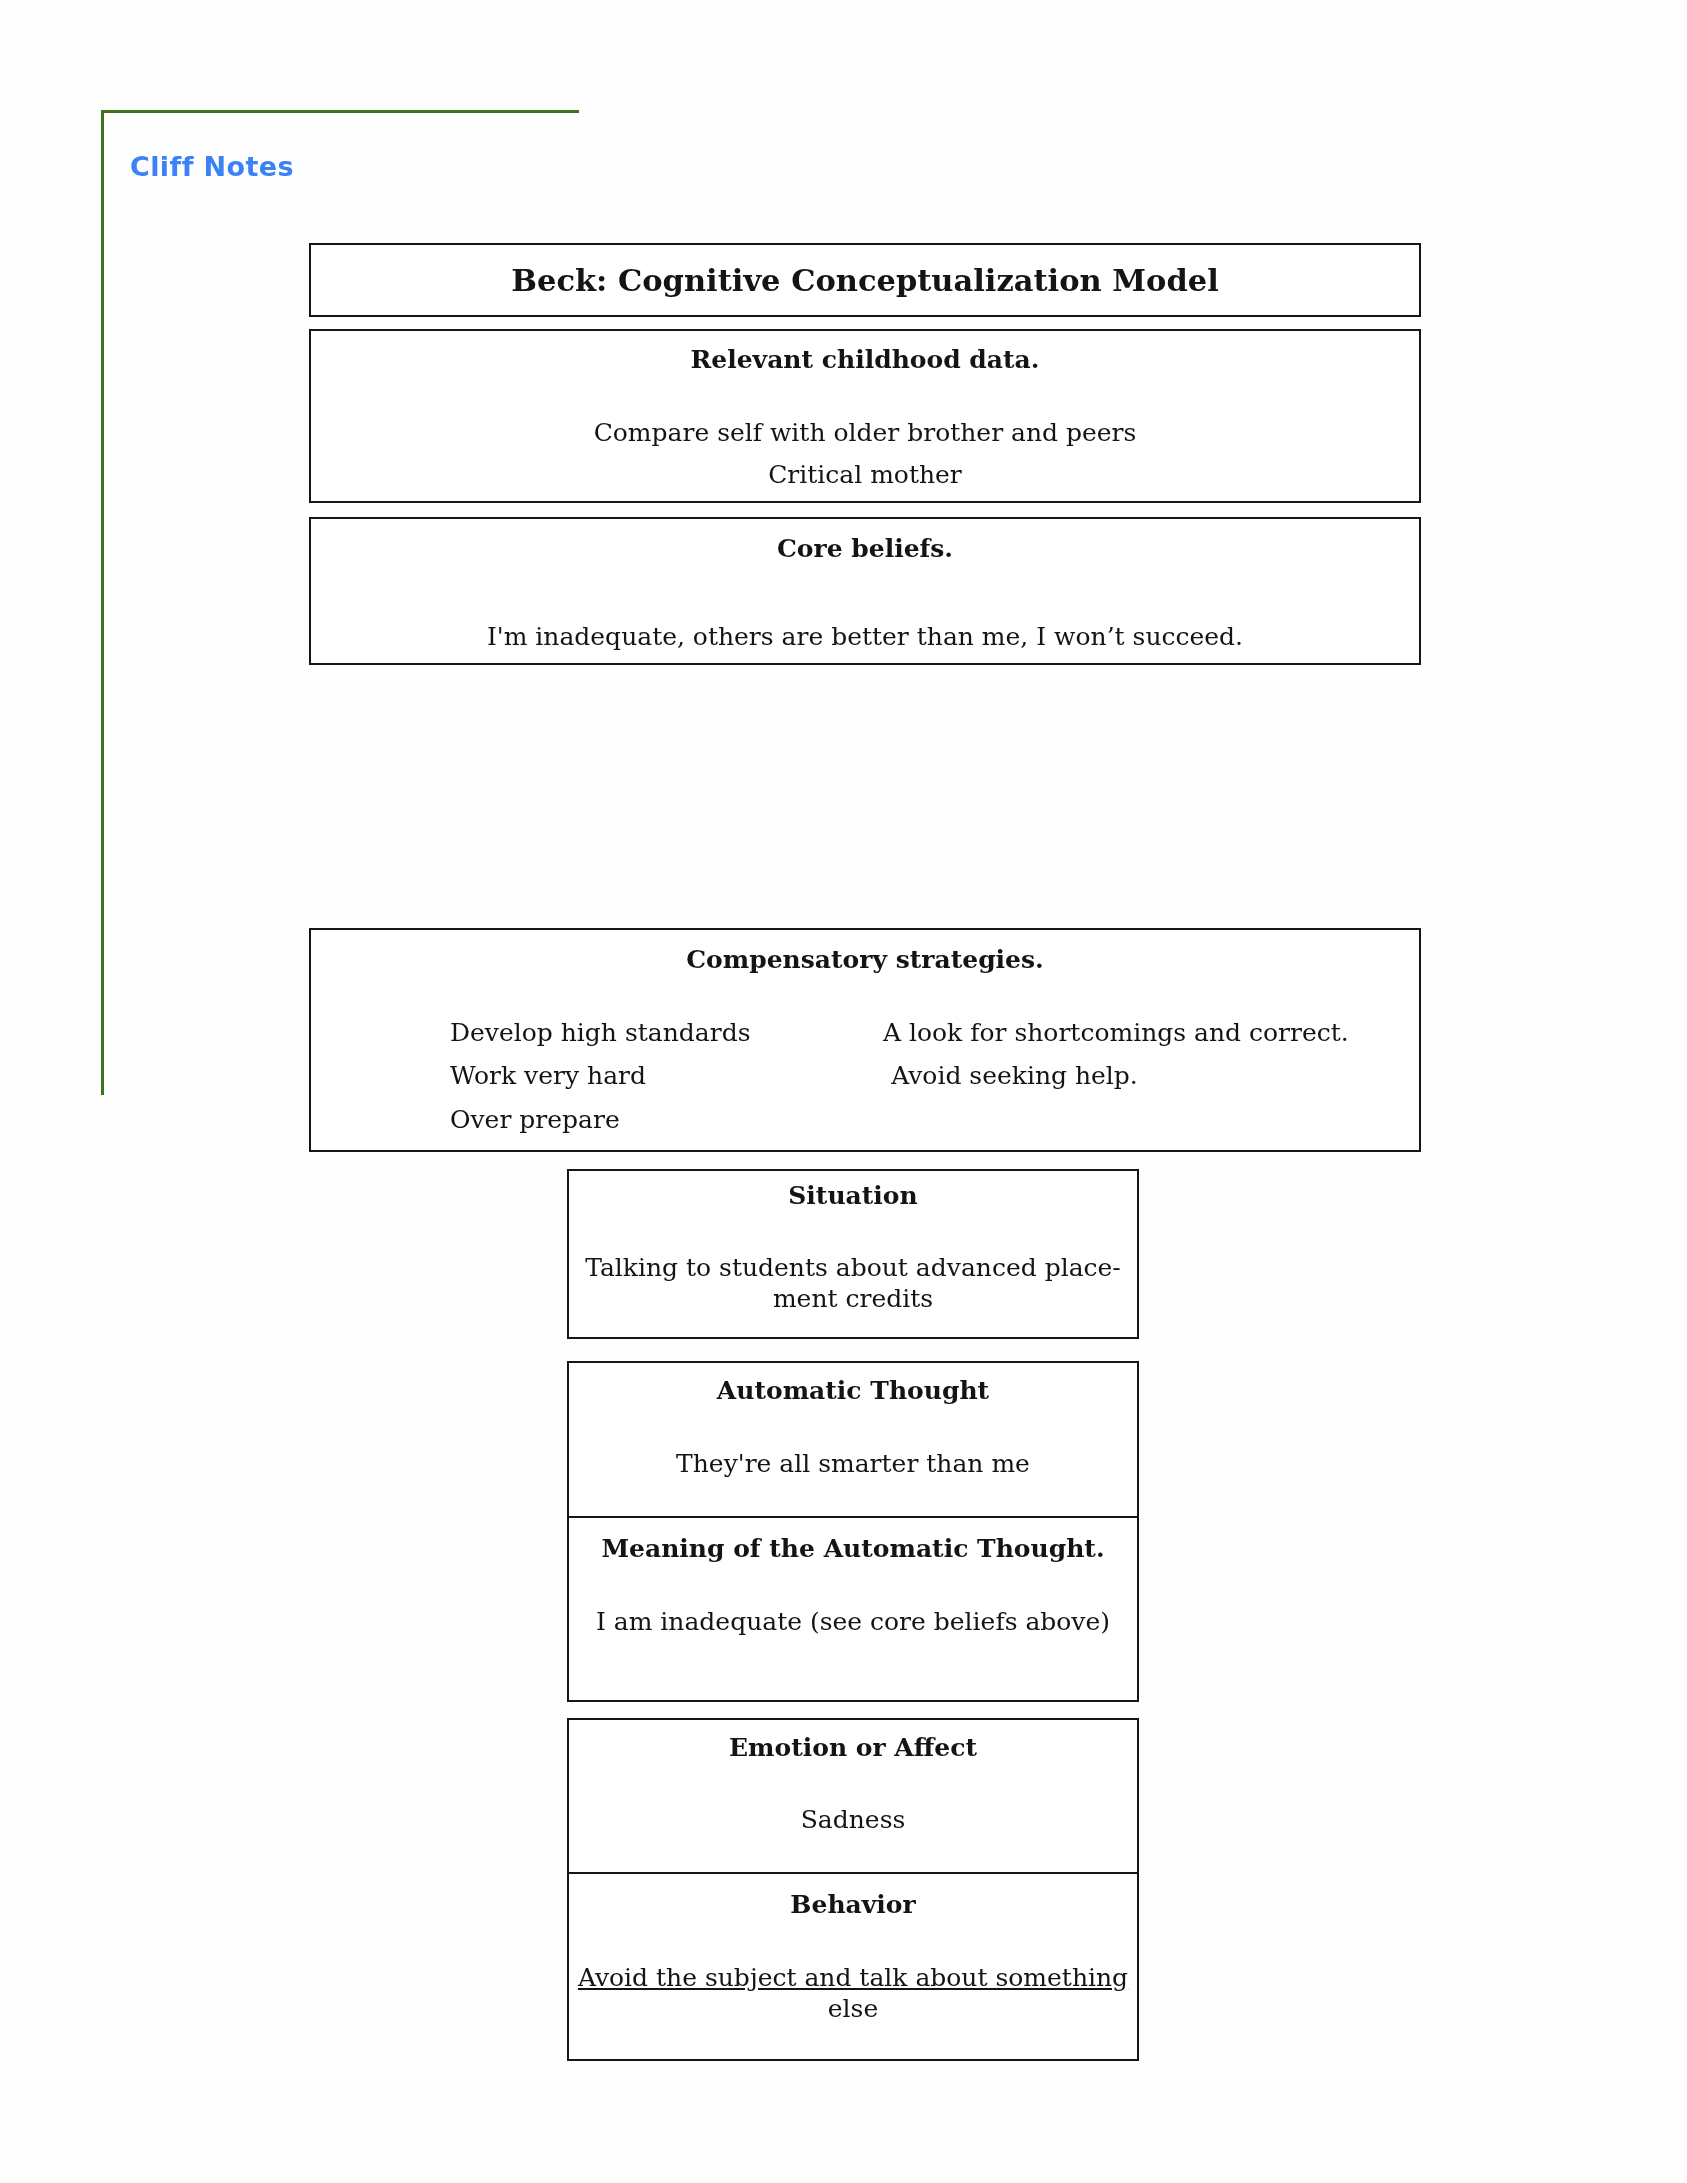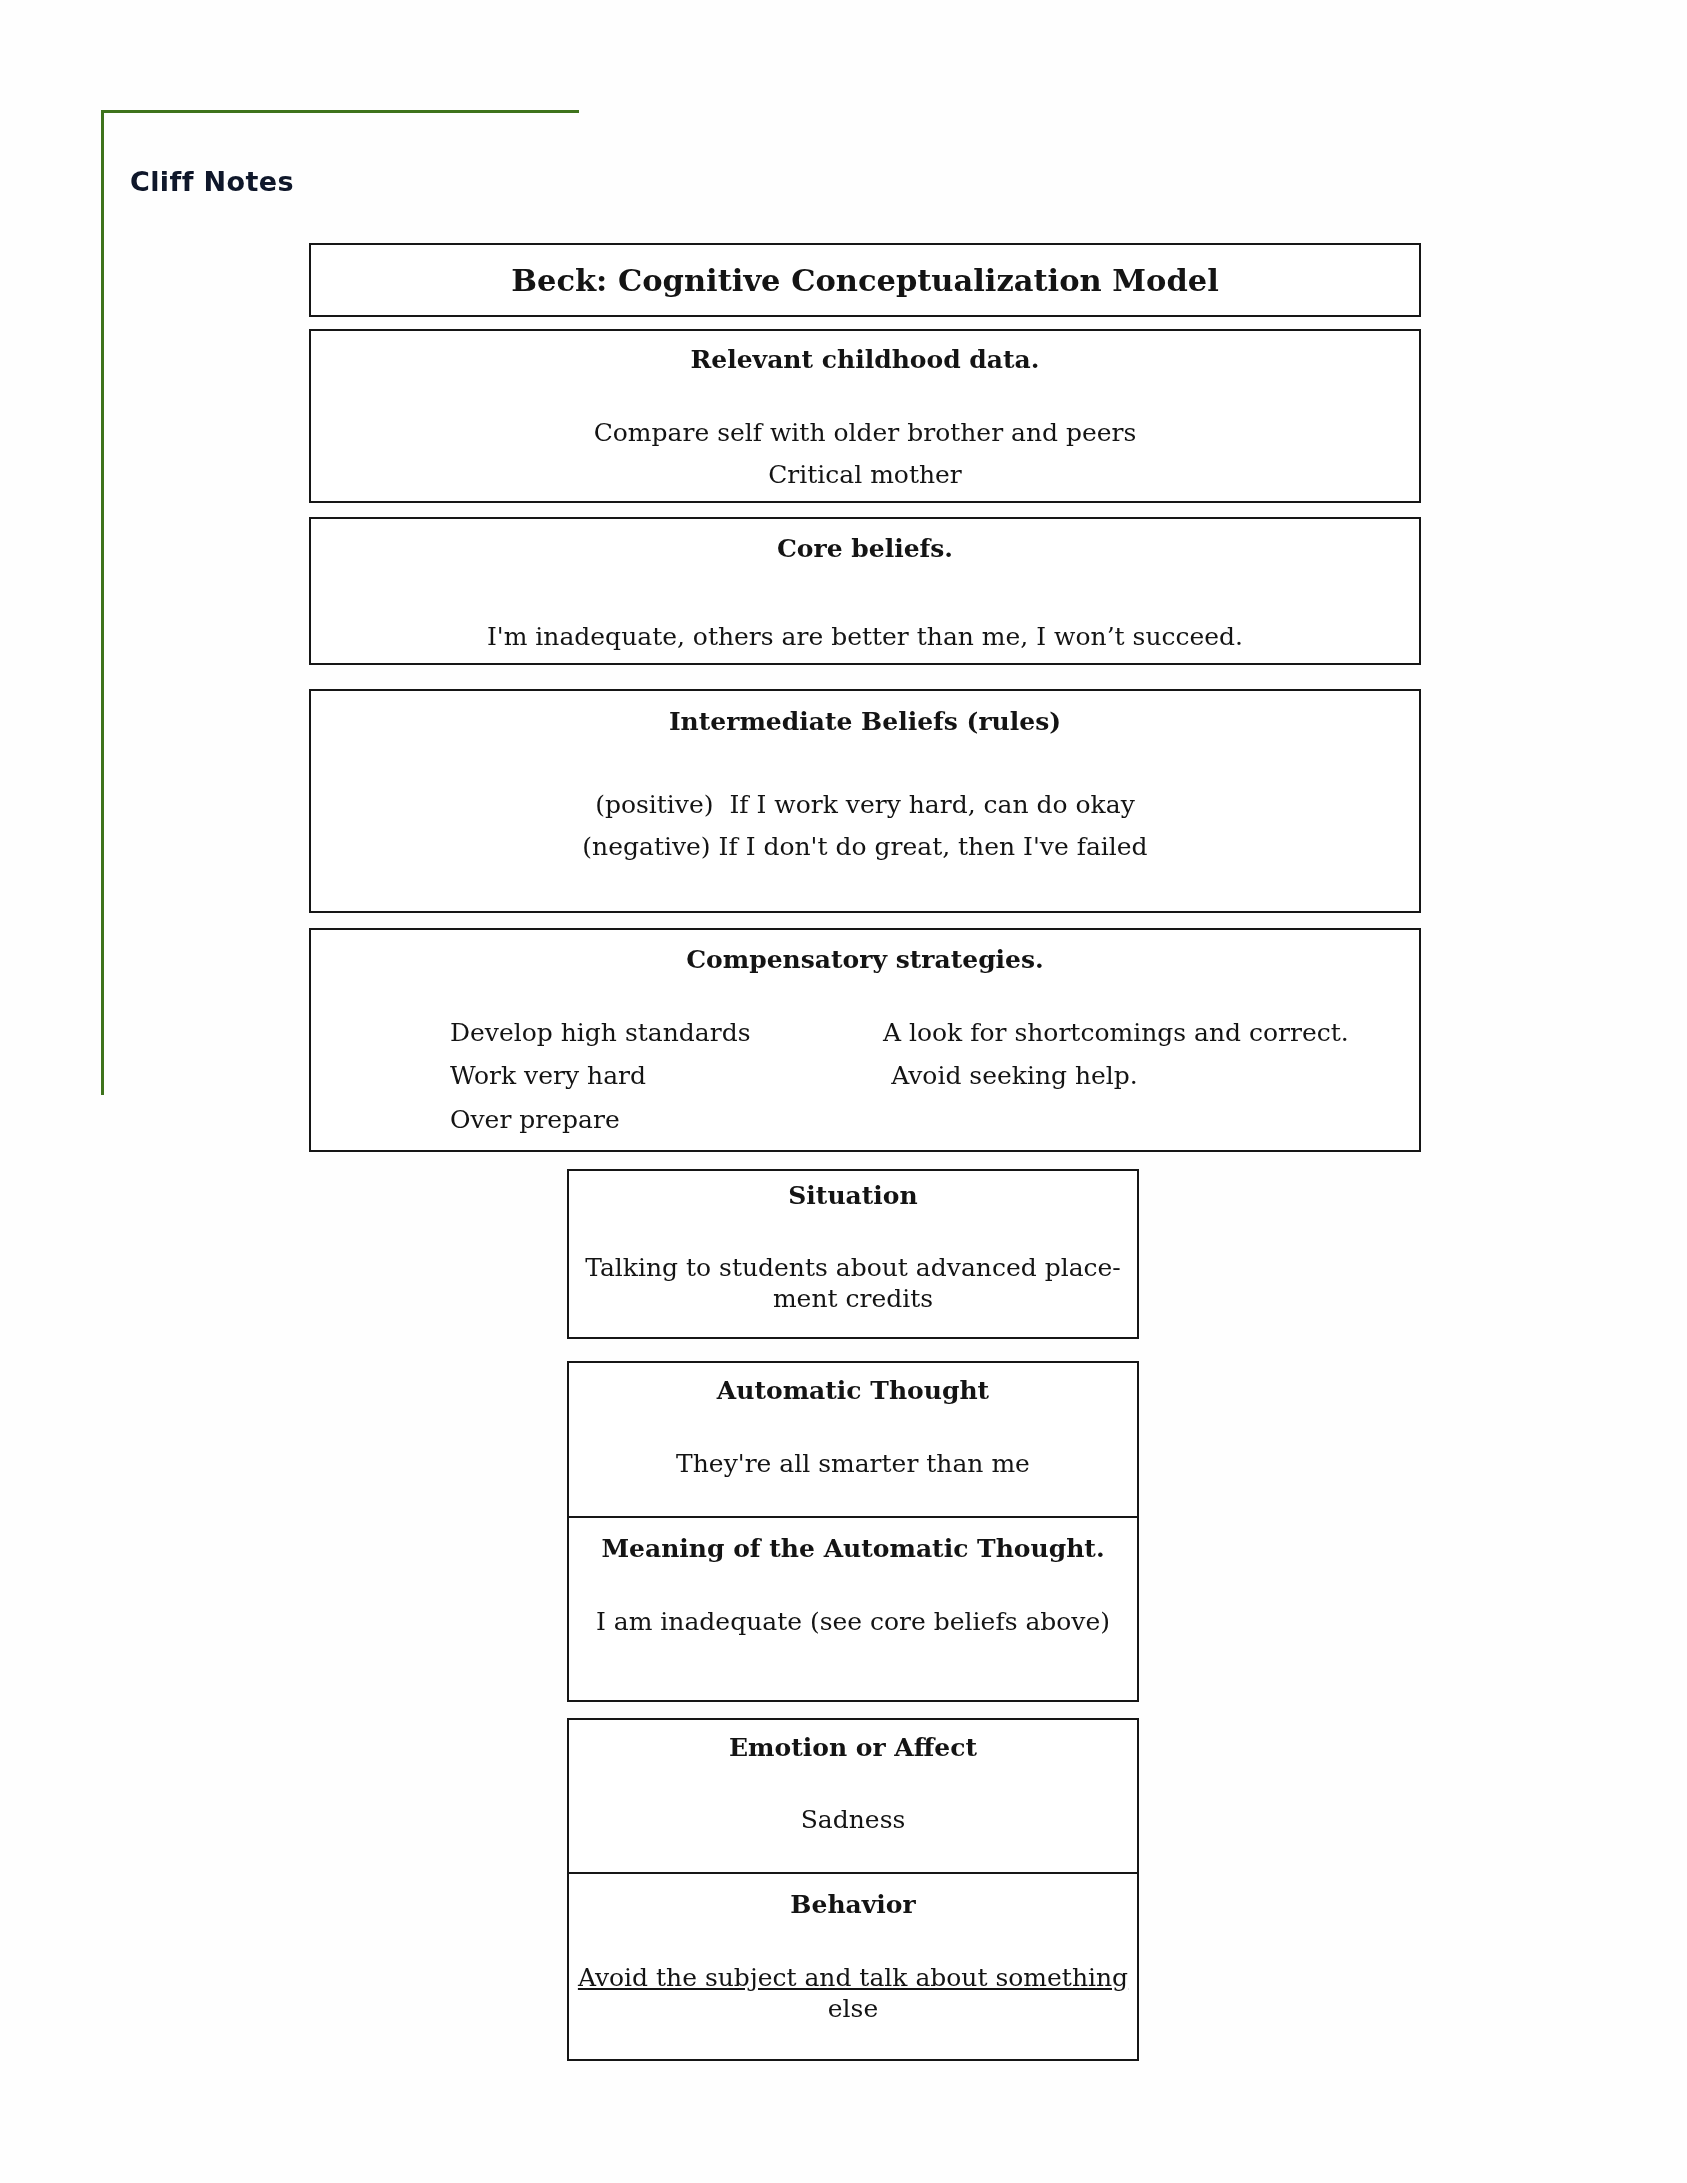--- a/index.html
+++ b/index.html
@@ -19,22 +19,21 @@
     width: 478px; height: 3.3px; background: #3e731c;
   }
   .accent-left {
     position: absolute; left: 101px; top: 110px;
     width: 3.3px; height: 985px; background: #3e731c;
   }
   .brand {
     position: absolute; left: 130px; top: 151px;
     font-family: "DejaVu Sans", sans-serif;
     font-weight: 700; font-size: 27px; letter-spacing: 0.4px;
-    color: #0f172a;
-    margin-top: 15px;
+    color: #3b82f6;
   }
 
   
   .box {
     position: absolute;
     box-sizing: border-box;
     border: 2.5px solid #161616;
     background: #ffffff;
     text-align: center;
     font-size: 25px;
@@ -112,25 +111,20 @@
     <div class="heading">Relevant childhood data.</div>
     <div class="line l1">Compare self with older brother and peers</div>
     <div class="line l2">Critical mother</div>
   </div>
 
   <div class="box wide" id="b-core">
     <div class="heading">Core beliefs.</div>
     <div class="line l1">I'm inadequate, others are better than me, I won’t succeed.</div>
   </div>
 
-  <div class="box wide" id="b-intermediate">
-    <div class="heading">Intermediate Beliefs (rules)</div>
-    <div class="line l1">(positive)  If I work very hard, can do okay</div>
-    <div class="line l2">(negative) If I don't do great, then I've failed</div>
-  </div>
 
   <div class="box wide" id="b-compensatory">
     <div class="heading">Compensatory strategies.</div>
     <div class="col col-left">
       <div class="line">Develop high standards</div>
       <div class="line">Work very hard</div>
       <div class="line">Over prepare</div>
     </div>
     <div class="col col-right">
       <div class="line">A look for shortcomings and correct.</div>

